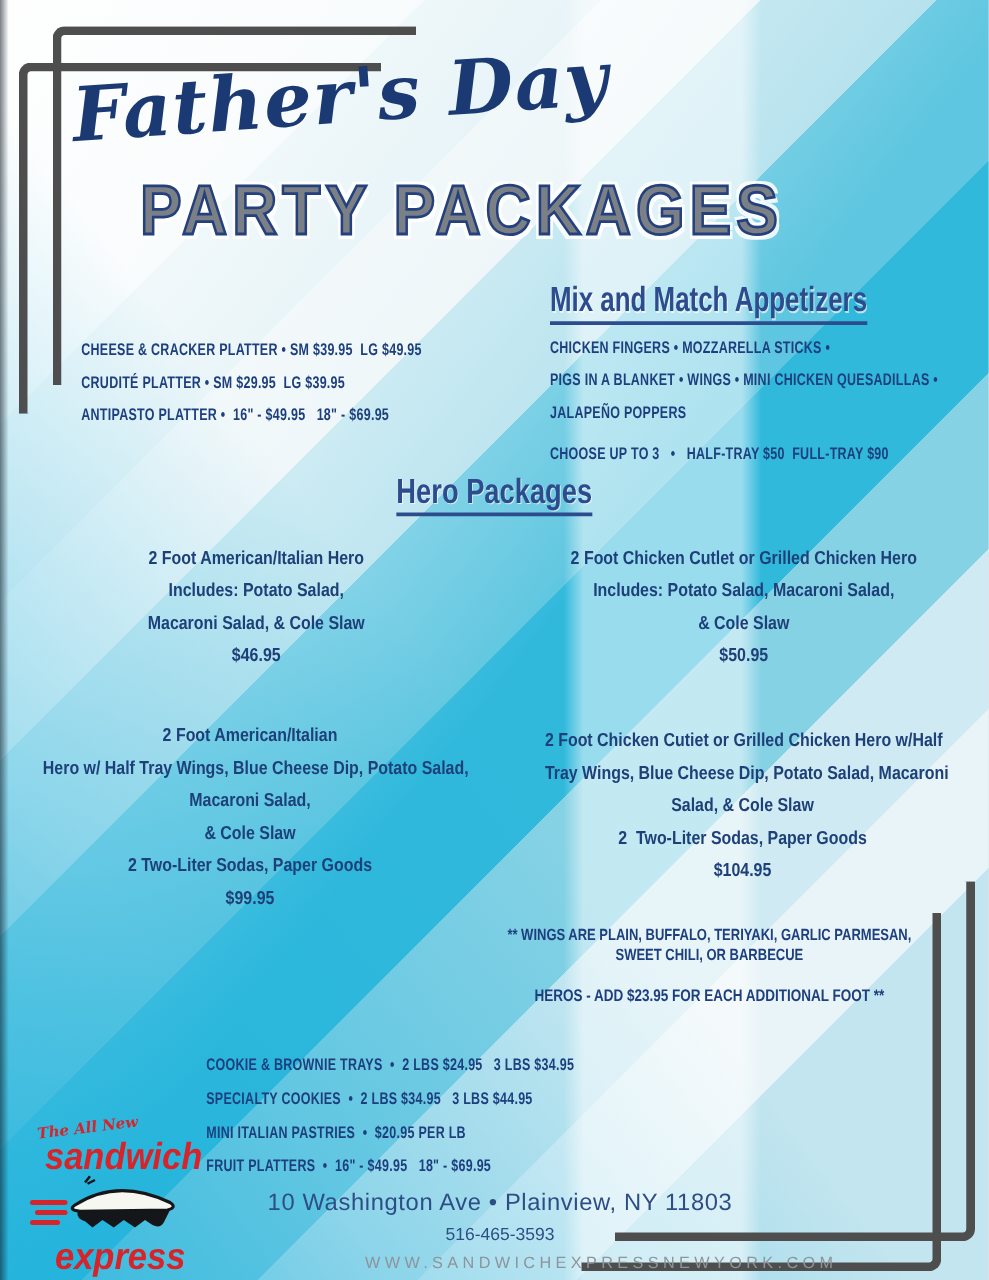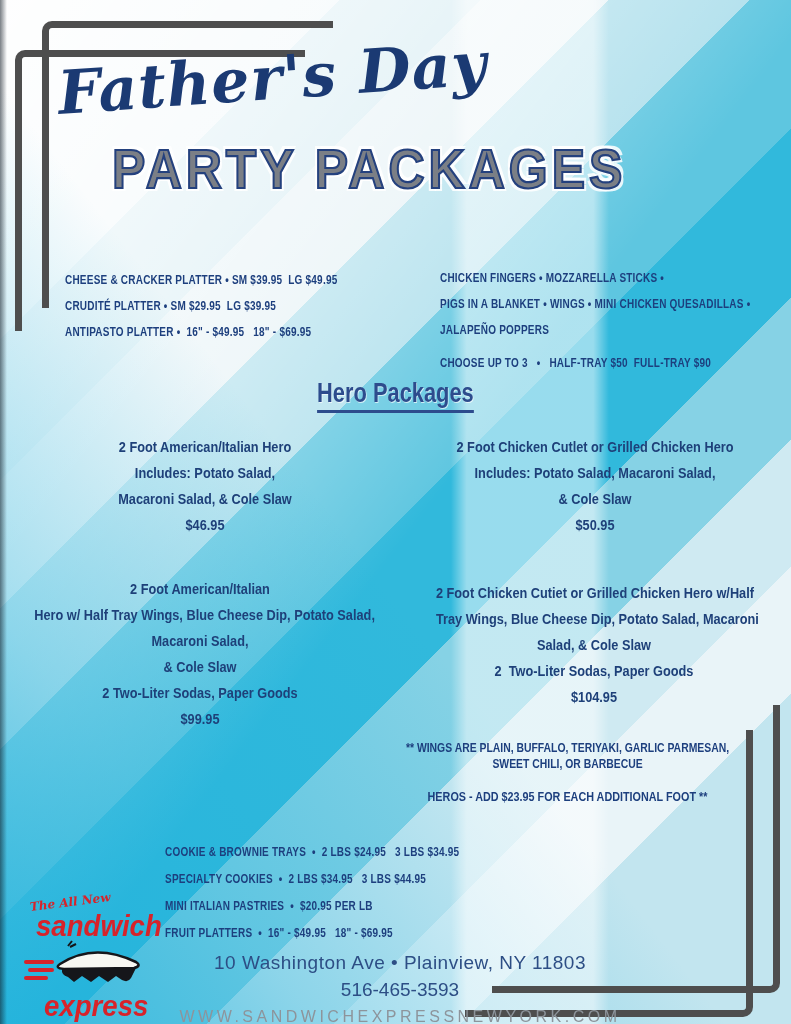--- a/index.html
+++ b/index.html
@@ -76,22 +76,22 @@
   .pkg-line { font-weight:700; font-size:15px; color:#1e4079; line-height:26px; white-space:nowrap; }
 
   
   .note-block { text-align:center; transform:scaleX(.8); transform-origin:50% 0; }
   .note-line { font-weight:700; font-size:13px; color:#1d3f7e; line-height:16px; white-space:nowrap; }
   .note-heros { margin-top:17px; font-size:13.5px; }
 
   
   .footer-block { text-align:center; }
   .footer-address { font-size:19px; color:#2d4e85; letter-spacing:.5px; }
-  .footer-phone { font-size:19px; color:#2d4e85; margin-top:5px; }
-  .footer-site { font-size:16px; color:#8d949b; letter-spacing:3.5px; margin-top:7px; }
+  .footer-phone { font-size:14px; color:#2d4e85; margin-top:5px; }
+  .footer-site { font-size:13px; color:#8d949b; letter-spacing:3.5px; margin-top:7px;text-align:right; }
 
   
   .logo { left:22px; top:900px; width:140px; color:#d7232a; }
   .logo-tagline { font-family:"DejaVu Serif", serif; font-style:italic; font-weight:700;
     font-size:12px; transform:rotate(-7deg); transform-origin:0 50%; margin-left:8px; }
   .logo-word { font-style:italic; font-weight:800; font-size:30px; line-height:24px; white-space:nowrap; }
   .logo-word-top { margin-left:14px; transform:scaleX(.92); transform-origin:0 0; }
   .logo-word-bottom { margin-left:22px; transform:scaleX(.92); transform-origin:0 0; }
   .logo-svg { display:block; margin:2px 0 2px 2px; }
 </style>
@@ -109,20 +109,23 @@
 
   <div class="layer title-script">Father's Day</div>
   <div class="layer title-main">PARTY PACKAGES</div>
 
   <div class="layer caps-list" style="left:65px; top:267px;">
     <div class="caps-item">CHEESE &amp; CRACKER PLATTER • SM $39.95&nbsp; LG $49.95</div>
     <div class="caps-item">CRUDITÉ PLATTER • SM $29.95&nbsp; LG $39.95</div>
     <div class="caps-item">ANTIPASTO PLATTER • &nbsp;16" - $49.95&nbsp;&nbsp; 18" - $69.95</div>
   </div>
 
+  <div class="layer" style="left:440px; top:224px;">
+    <span class="heading">Mix and Match Appetizers</span>
+  </div>
   <div class="layer caps-list" style="left:440px; top:265px;">
     <div class="caps-item">CHICKEN FINGERS • MOZZARELLA STICKS •</div>
     <div class="caps-item">PIGS IN A BLANKET • WINGS • MINI CHICKEN QUESADILLAS •</div>
     <div class="caps-item">JALAPEÑO POPPERS</div>
     <div class="caps-item mix-gap">CHOOSE UP TO 3 &nbsp;&nbsp;•&nbsp;&nbsp; HALF-TRAY $50&nbsp; FULL-TRAY $90</div>
   </div>
 
   <div class="layer heading-center-wrap" style="top:377px;">
     <span class="heading">Hero Packages</span>
   </div>

